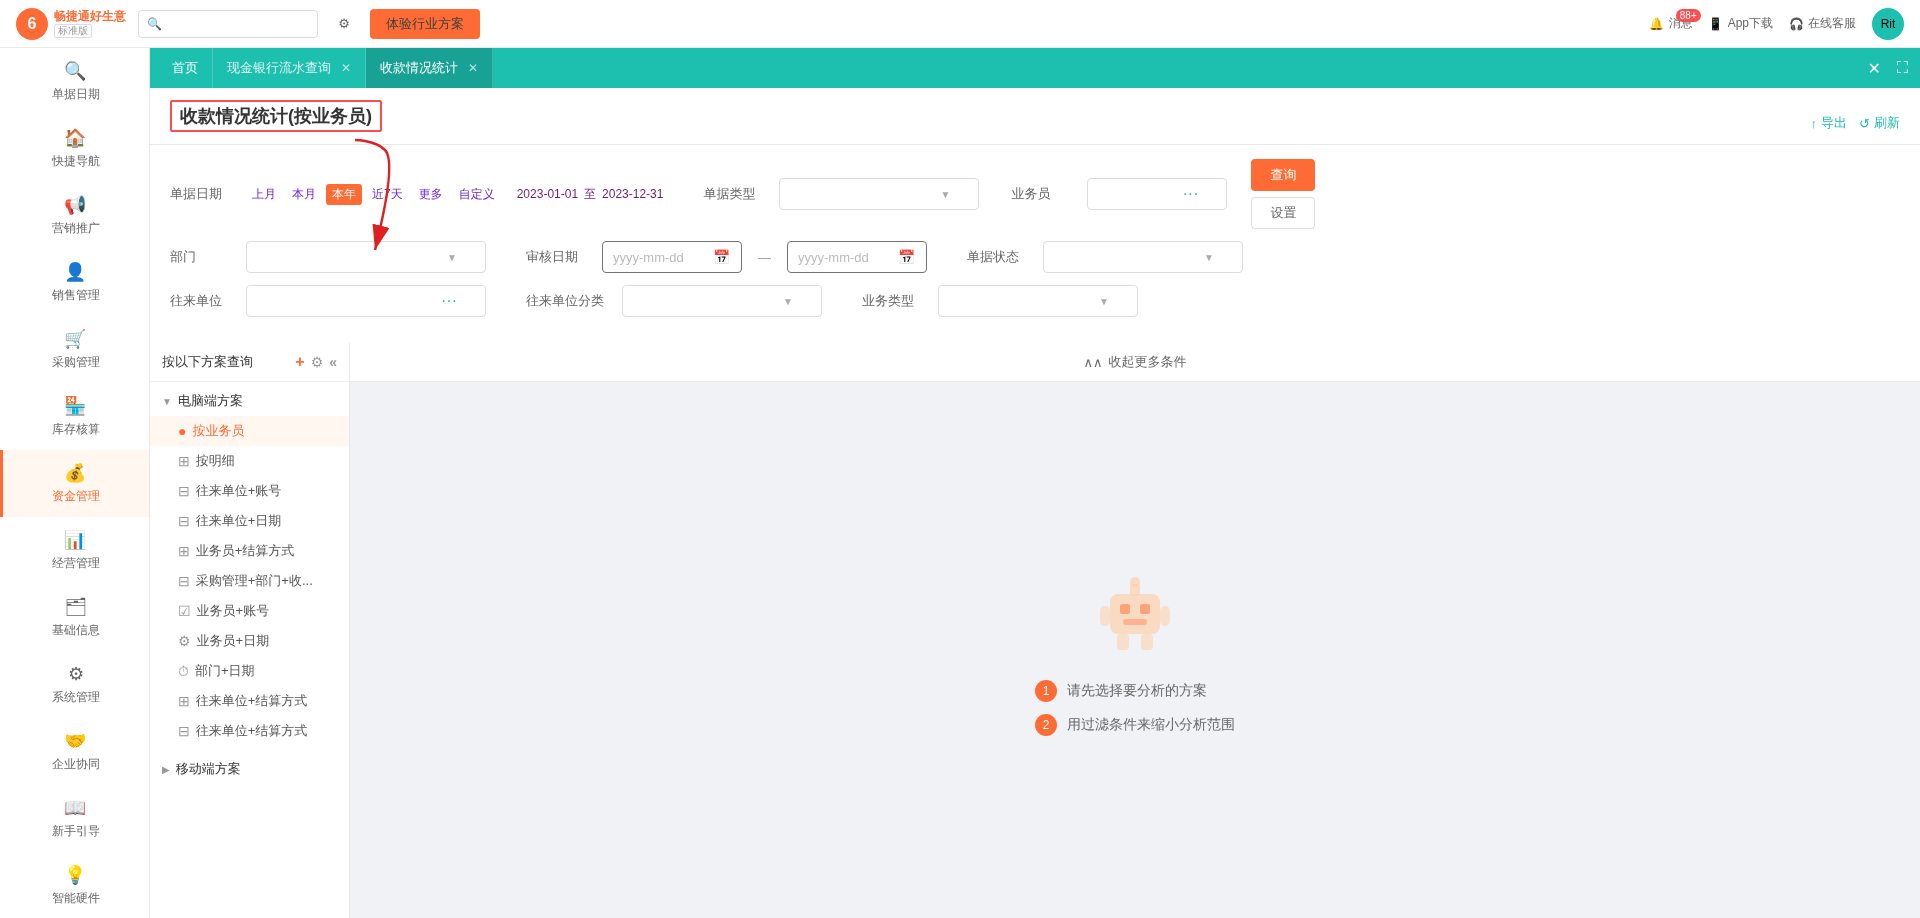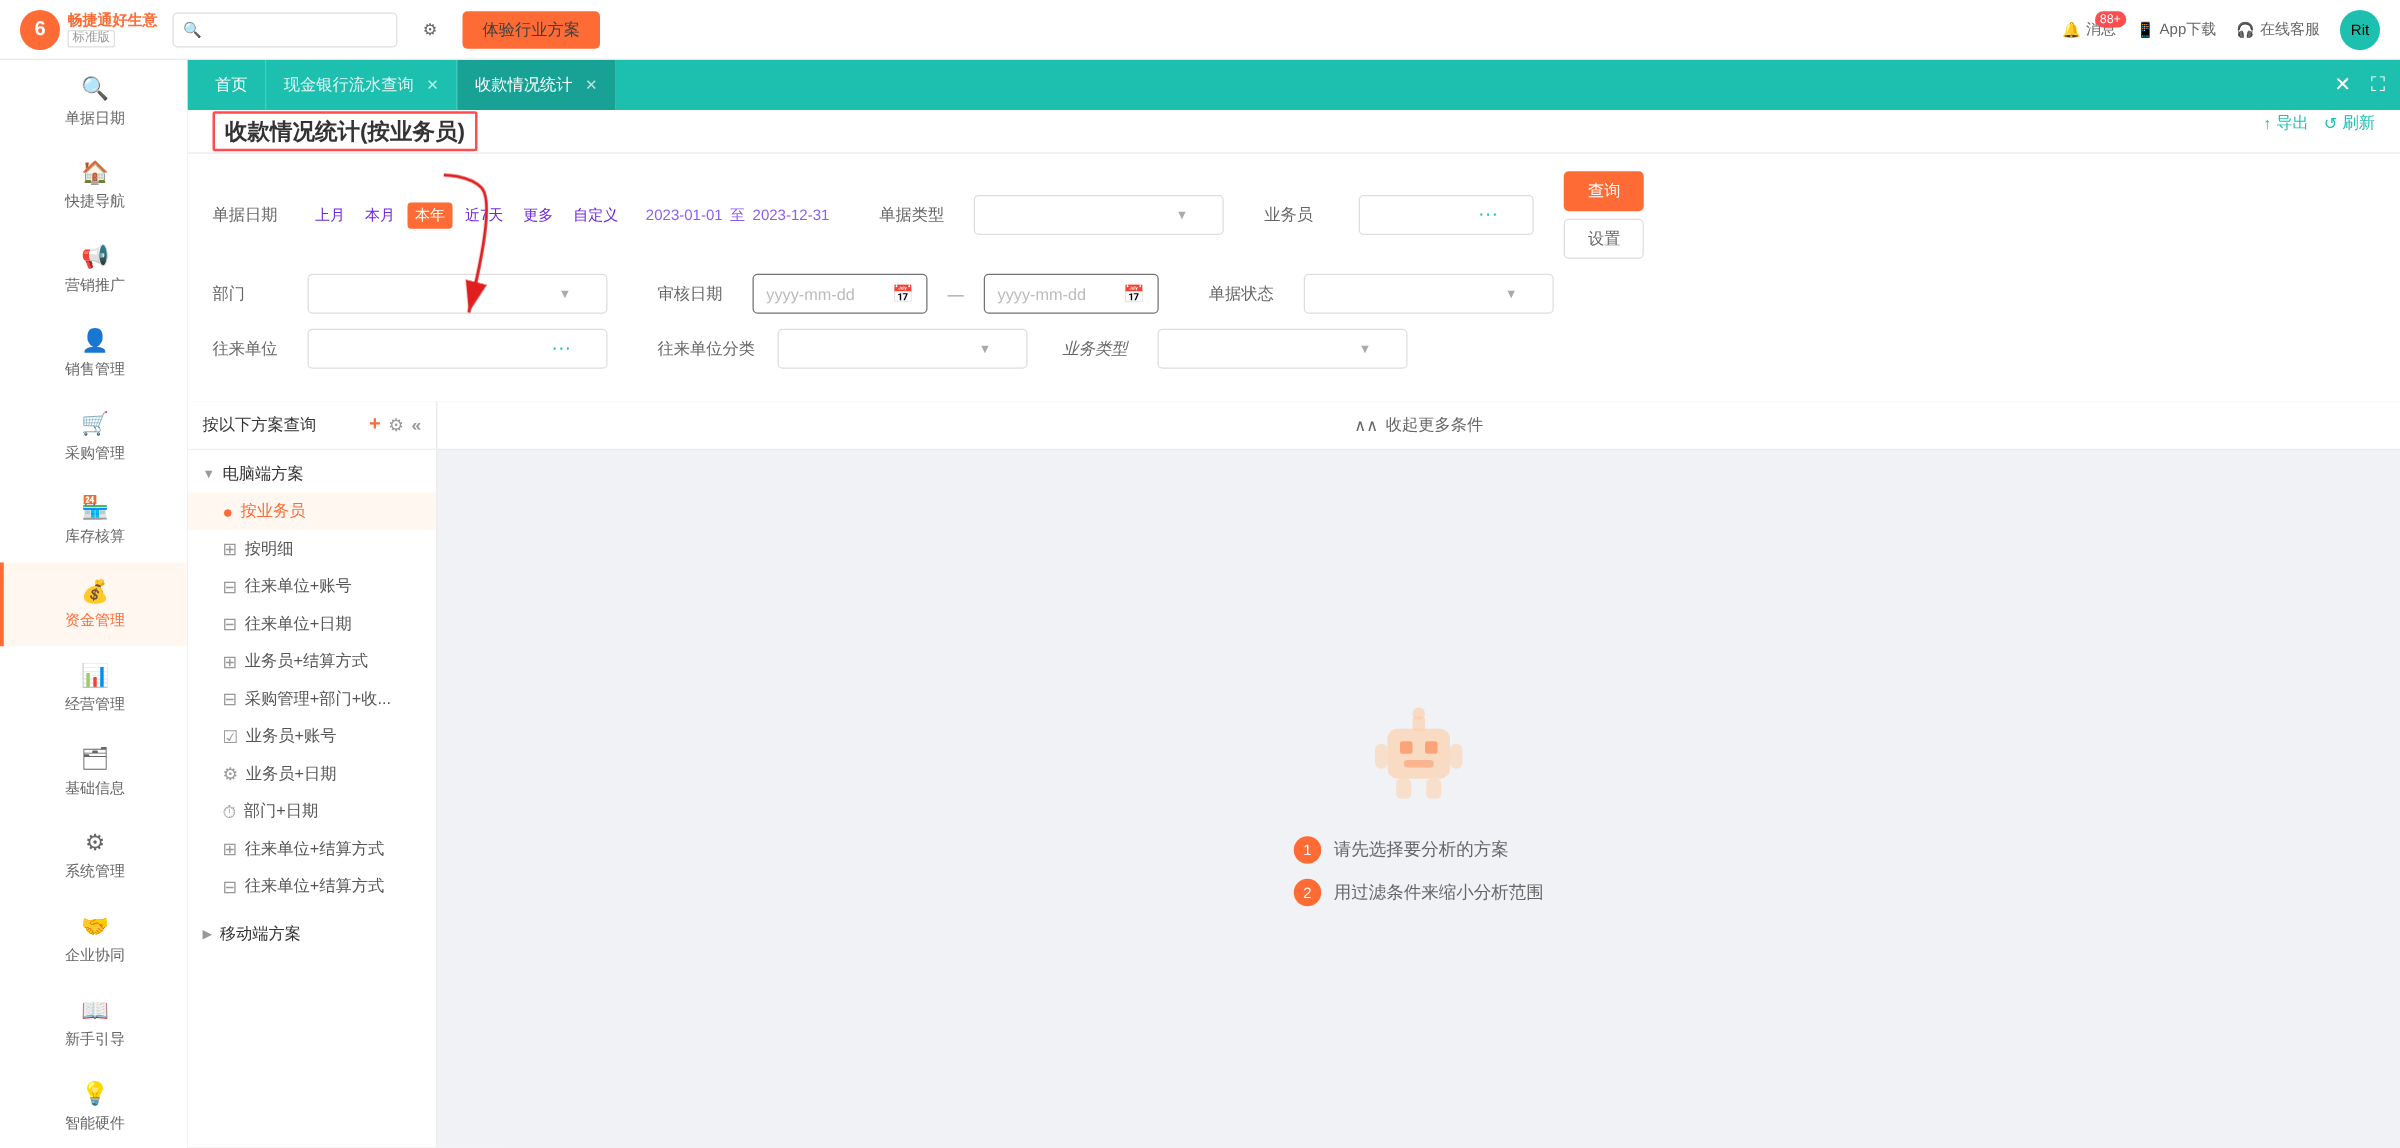--- a/index.html
+++ b/index.html
@@ -84,23 +84,23 @@
     .tab-close { font-size: 12px; color: rgba(255,255,255,0.7); margin-left: 4px; }
     .tab-bar-right { margin-left: auto; display: flex; align-items: center; gap: 8px; }
     .tab-bar-btn { color: #fff; font-size: 16px; cursor: pointer; padding: 4px; }
 
     
     .page-area { flex: 1; background: #f0f2f5; overflow: hidden; display: flex; flex-direction: column; }
 
     
     .page-header {
       background: #fff;
-      padding: 1px 20px;
-      display: flex;
-      align-items: flex-start;
+      padding: 12px 20px;
+      display: flex;
+      align-items: flex-end;
       justify-content: space-between;
       border-bottom: 1px solid #e8e8e8;
       flex-shrink: 0;
       gap: 14px;
     }
     .page-title {
       font-size: 18px;
       font-weight: bold;
       color: #333;
       border: 2px solid #ff4d4f;
@@ -114,21 +114,21 @@
     .filter-panel {
       background: #fff;
       padding: 14px 20px;
       flex-shrink: 0;
     }
     .filter-row { display: flex; align-items: center; gap: 16px; margin-bottom: 12px; flex-wrap: wrap; }
     .filter-label { color: #666; font-size: 13px; white-space: nowrap; min-width: 60px; }
     .date-shortcuts { display: flex; align-items: center; gap: 4px; }
     .date-shortcut { font-size: 12px; color: #6d28d9; cursor: pointer; padding: 2px 6px; }
     .date-shortcut.active { background: #ff6b35; color: #fff; border-radius: 3px; }
-    .date-range { display: flex; align-items: center; gap: 6px; color: #8b5cf6; font-size: 12px; }
+    .date-range { display: flex; align-items: center; gap: 6px; color: #701a75; font-size: 12px; }
     .filter-select {
       border: 1px solid #ddd;
       border-radius: 4px;
       padding: 5px 28px 5px 10px;
       font-size: 13px;
       color: #333;
       background: #fff;
       min-width: 160px;
       position: relative;
       display: flex;
@@ -445,21 +445,21 @@
               <span class="filter-label">往来单位</span>
               <div class="filter-select" style="min-width:240px;">
                 <span></span>
                 <span class="more-dot">···</span>
               </div>
               <span class="filter-label" style="margin-left:24px;min-width:80px;">往来单位分类</span>
               <div class="filter-select" style="min-width:200px;">
                 <span></span>
                 <span class="chevron-down">▼</span>
               </div>
-              <span class="filter-label" style="margin-left:12px;font-style:italic;">业务类型</span>
+              <span class="filter-label" style="margin-left:24px;">业务类型</span>
               <div class="filter-select" style="min-width:200px;">
                 <span></span>
                 <span class="chevron-down">▼</span>
               </div>
             </div>
           </div>
         </div>
       </div>
 
       <div class="content-area">

